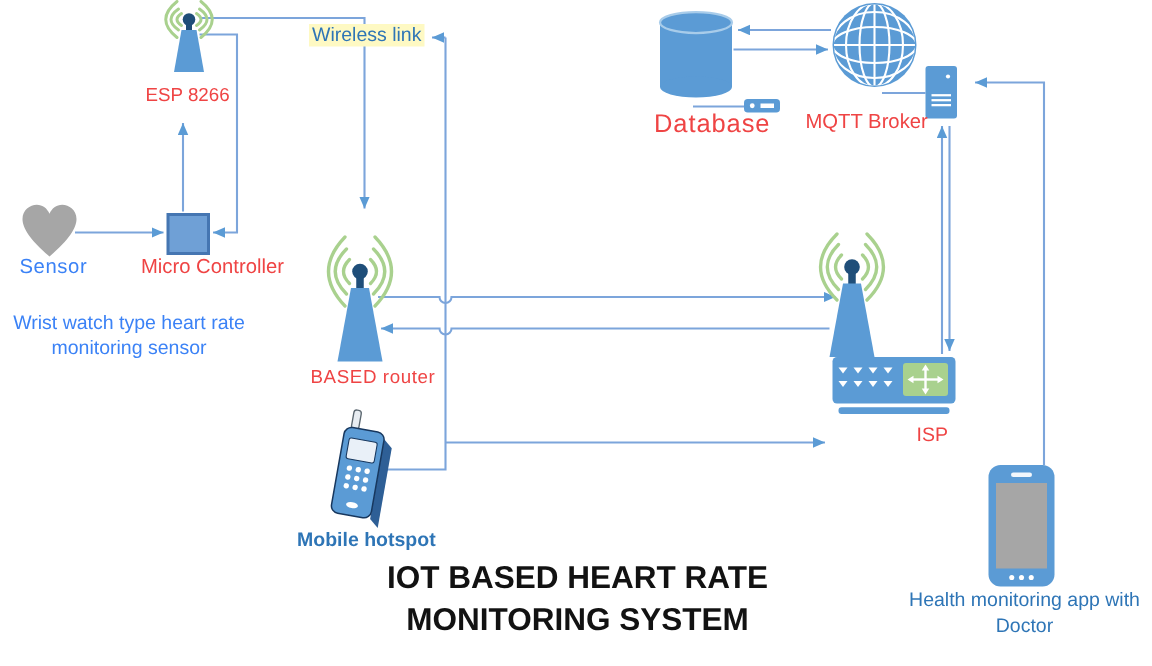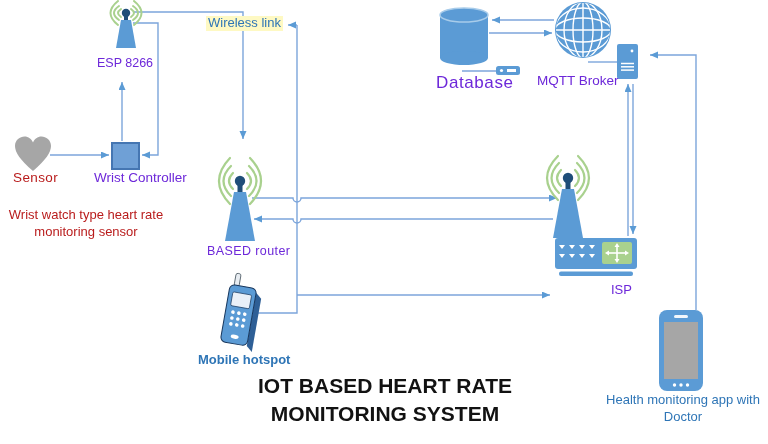--- a/index.html
+++ b/index.html
@@ -2,23 +2,23 @@
 <html><head>
 <meta charset="utf-8">
 <style>
   html,body{margin:0;padding:0;background:#ffffff;}
   .canvas{
     position:relative;width:768px;height:444px;background:#ffffff;overflow:hidden;
     font-family:"Liberation Sans", sans-serif;
   }
   .layer{position:absolute;left:0;top:0;}
   .lbl{position:absolute;white-space:nowrap;line-height:1.15;}
-  .lbl-dark{color:#6d28d9;}
+  .lbl-dark{color:#ef4444;}
   .lbl-blue{color:#2E75B6;}
-  .lbl-light{color:#b91c1c;}
+  .lbl-light{color:#3b82f6;}
   .lbl-center{text-align:center;white-space:normal;}
   #lbl-esp{left:97px;top:56px;font-size:12.5px;}
   #lbl-sensor{left:13px;top:170px;font-size:13.5px;letter-spacing:.4px;}
   #lbl-mc{left:94px;top:170px;font-size:13.5px;}
   #lbl-wrist{left:0px;top:206px;width:172px;font-size:13px;line-height:17px;}
   #lbl-wireless{left:206px;top:16px;font-size:13px;background:#fef9c3;padding:0 2px;}
   #lbl-router{left:207px;top:244px;font-size:12.5px;letter-spacing:.4px;}
   #lbl-mobile{left:198px;top:353px;font-size:13px;font-weight:600;}
   #lbl-db{left:436px;top:73px;font-size:17px;letter-spacing:.6px;}
   #lbl-mqtt{left:537px;top:73px;font-size:13.5px;}
@@ -202,21 +202,21 @@
       <rect x="664" y="322" width="34" height="57" fill="#A6A6A6"></rect>
       <rect x="674" y="315" width="14" height="3" rx="1.5" fill="#ffffff" opacity="0.92"></rect>
       <circle cx="674.5" cy="385" r="1.7" fill="#ffffff"></circle>
       <circle cx="681" cy="385" r="1.7" fill="#ffffff"></circle>
       <circle cx="687.5" cy="385" r="1.7" fill="#ffffff"></circle>
     </g>
   </svg>
 
   <div class="lbl lbl-dark" id="lbl-esp">ESP 8266</div>
   <div class="lbl lbl-light" id="lbl-sensor">Sensor</div>
-  <div class="lbl lbl-dark" id="lbl-mc">Wrist Controller</div>
+  <div class="lbl lbl-dark" id="lbl-mc">Micro Controller</div>
   <div class="lbl lbl-light lbl-center" id="lbl-wrist">
     <span>Wrist watch type heart rate</span><br>
     <span>monitoring sensor</span>
   </div>
   <div class="lbl lbl-blue" id="lbl-wireless">Wireless link</div>
   <div class="lbl lbl-dark" id="lbl-router">BASED router</div>
   <div class="lbl lbl-blue" id="lbl-mobile">Mobile hotspot</div>
   <div class="lbl lbl-dark" id="lbl-db">Database</div>
   <div class="lbl lbl-dark" id="lbl-mqtt">MQTT Broker</div>
   <div class="lbl lbl-dark" id="lbl-isp">ISP</div>

